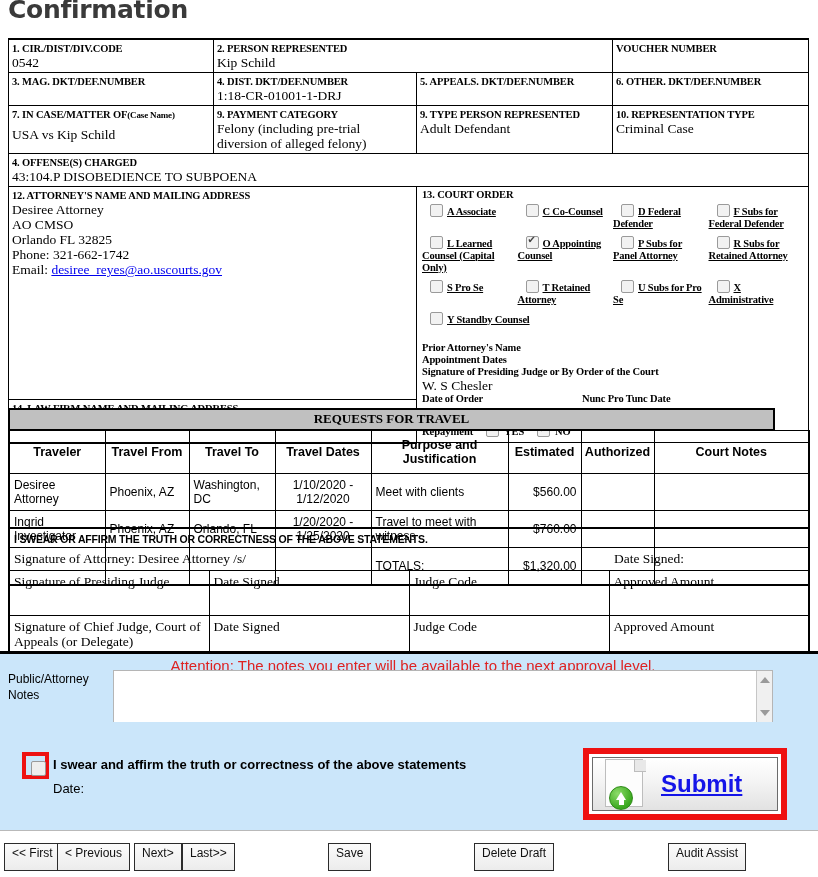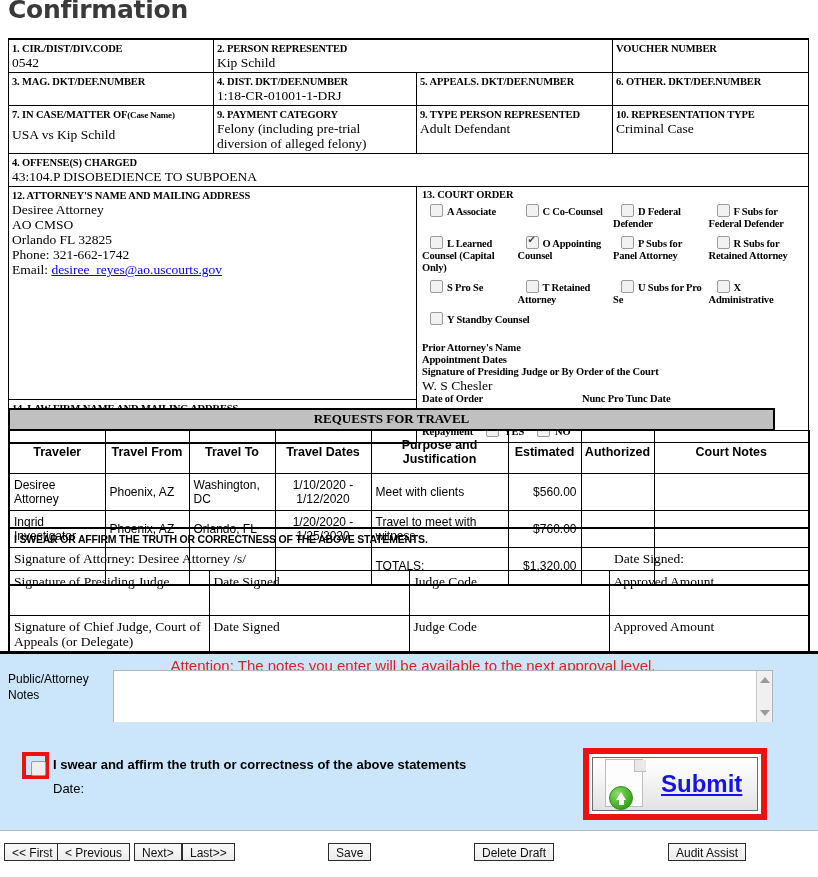--- a/index.html
+++ b/index.html
@@ -63,20 +63,21 @@
   .co-grid{display:flex;flex-wrap:wrap;margin-top:3px;}
   .co-item{
     width:25%;
     box-sizing:border-box;
     padding:0 2px 6px 0;
     font-family:"Liberation Serif", serif;
     font-weight:bold;
     font-size:10.5px;
     line-height:12px;
     letter-spacing:-0.2px;
+    text-decoration:underline;
   }
   .co-item.w100{width:100%;}
   .cb{
     display:inline-block;
     width:11px;height:11px;
     border:1px solid #9a9a9a;
     background:#f2f2f2;
     border-radius:2px;
     vertical-align:-2px;
     margin-right:4px;
@@ -204,21 +205,21 @@
     font-size:13px;font-weight:bold;
     font-family:"Liberation Sans", sans-serif;
   }
   .swear-date{
     position:absolute;left:53px;top:781px;
     font-size:13px;
     font-family:"Liberation Sans", sans-serif;
   }
   .submit-hl{
     position:absolute;left:583px;top:748px;
-    width:184px;height:72px;
+    width:204px;height:72px;
     border:6px solid #ee1111;
     box-sizing:border-box;
     background:#fff;
   }
   .submit-btn{
     position:absolute;left:0;top:0;right:0;bottom:0;
     margin:3px;
     border:1px solid #6b6b6b;
     background:linear-gradient(#ffffff 0%,#f4f4f4 45%,#e2e2e2 100%);
     display:flex;align-items:center;
@@ -270,21 +271,21 @@
     background:#fff;
     border-top:1px solid #b9b9b9;
   }
   .btn{
     position:absolute;
     top:12px;
     background:linear-gradient(#fbfbfb,#ececec);
     border:1px solid #2b2b2b;
     font-size:12px;
     font-family:"Liberation Sans", sans-serif;
-    padding:2px 7px 0 7px;
+    padding:2px 7px 10px 7px;
     line-height:14px;
     color:#111;
     white-space:nowrap;
   }
 </style>
 </head>
 <body>
 
 <div class="page">
 

